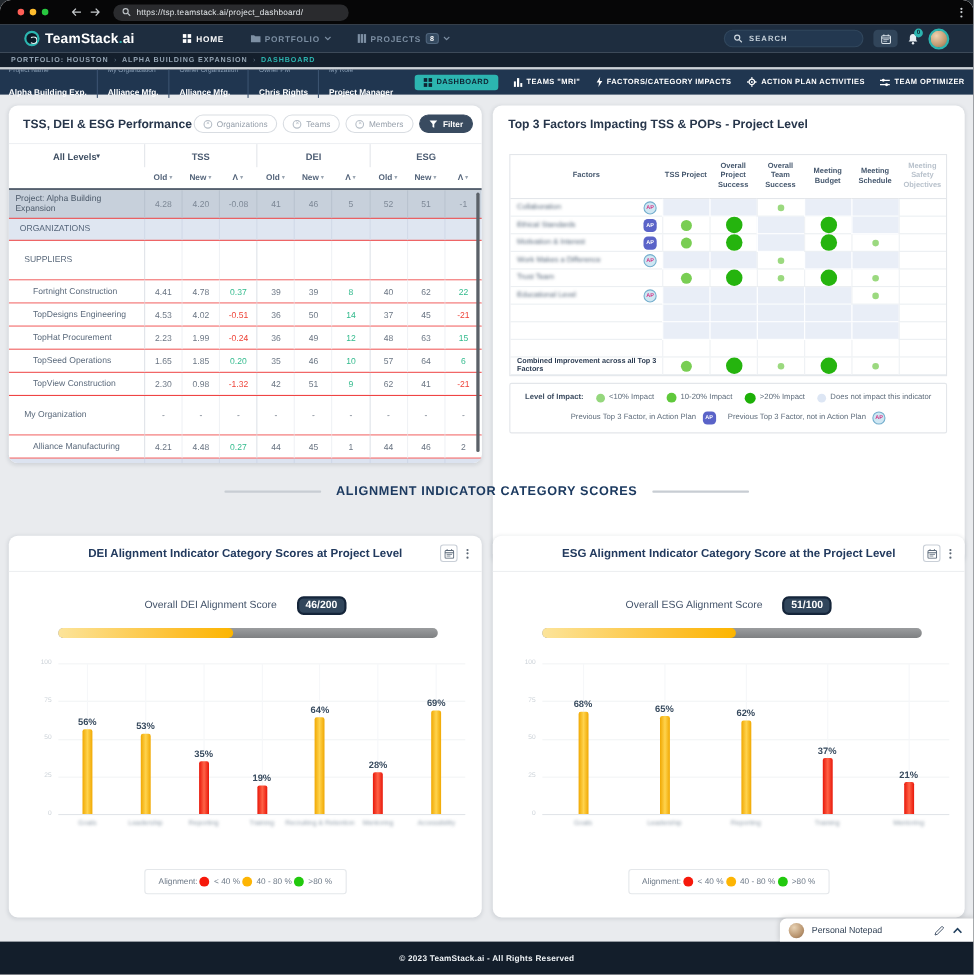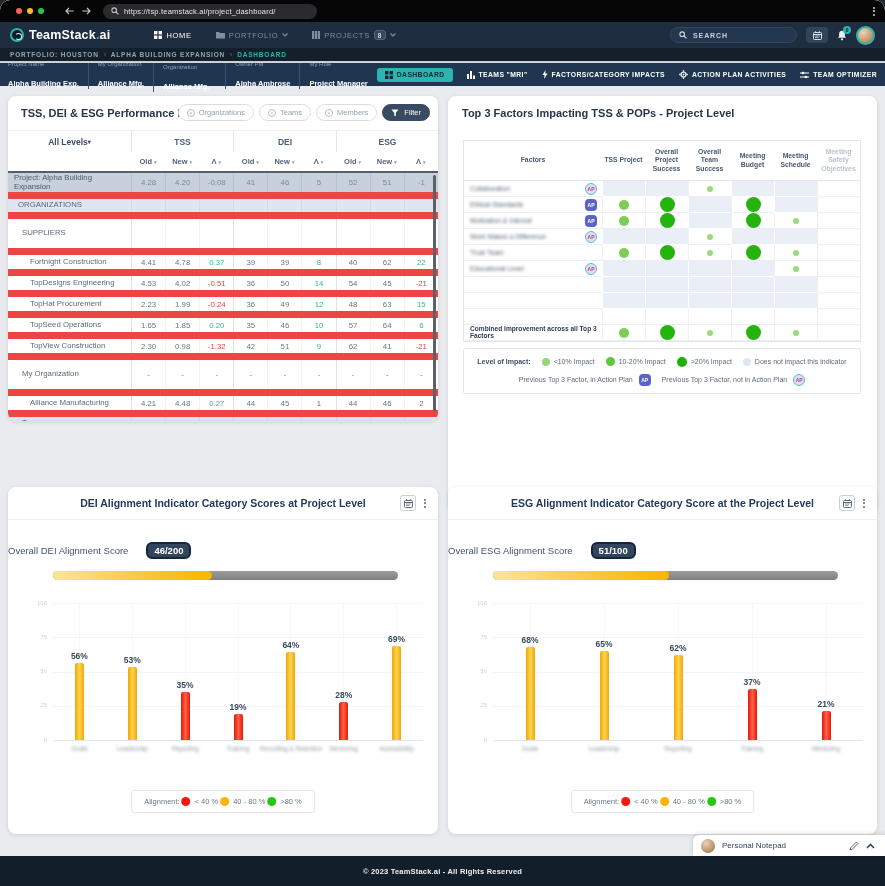--- a/index.html
+++ b/index.html
@@ -10,28 +10,28 @@
 
 .browser{position:absolute;top:0;left:0;right:0;height:22px;background:#060607;display:flex;align-items:center;padding-left:16px;border-radius:10px 10px 0 0;z-index:30}
 .tl{width:6px;height:6px;border-radius:50%;margin-right:5px}
 .tl.r{background:#ff5f57}.tl.y{background:#febc2e}.tl.g{background:#28c840}
 .barrow{display:flex;gap:8px;margin-left:16px}
 .url{margin-left:12px;width:214px;height:15px;border-radius:8px;background:#2a2b2e;display:flex;align-items:center;padding:0 8px;gap:5px}
 .url span{font-size:7.5px;color:#e3e7ea;letter-spacing:.2px;white-space:nowrap}
 .kebab{margin-left:auto;margin-right:10px;display:flex;flex-direction:column;gap:1.5px}
 .kebab i{width:2px;height:2px;border-radius:50%;background:#cfd3d7;display:block}
 
-.appbar{position:absolute;top:22px;left:0;right:0;height:26px;background:#1e2d3f;display:flex;align-items:center;padding:0 10px;z-index:29}
+.appbar{position:absolute;top:22px;left:0;right:0;height:26px;background:#1e2d3f;display:flex;align-items:center;padding:0 22px;z-index:29}
 .logo{display:flex;align-items:center;gap:5px}
 .logo-mark{width:14px;height:14px;border-radius:50%;border:2px solid #2cb5b0;background:#0c1926;position:relative}
 .logo-mark::after{content:"";position:absolute;left:2.5px;top:2.5px;width:5px;height:5px;border-radius:50%;border:1.5px solid #e8f5f4;border-left-color:transparent}
 .brand{font-size:12.5px;font-weight:bold;color:#fff;letter-spacing:.2px}
 .brand .tdot{color:#2cb5b0}
 .nav{display:flex;align-items:center;gap:24px;margin-left:44px}
-.nav-item{display:flex;align-items:center;gap:4px;font-size:7.5px;font-weight:normal;letter-spacing:.7px;color:#fff;cursor:pointer}
+.nav-item{display:flex;align-items:center;gap:4px;font-size:7.5px;font-weight:bold;letter-spacing:.7px;color:#fff;cursor:pointer}
 .nav-item.dim{color:#7d8fa3}
 .badge8{background:#34495f;border:1px solid #50657c;border-radius:3px;color:#fff;font-size:6.5px;padding:0 3px;height:10px;line-height:9px}
 .appbar-right{margin-left:auto;display:flex;align-items:center;gap:9px}
 .searchbox{width:127px;height:16px;border-radius:9px;background:#233850;border:1px solid #31475d;display:flex;align-items:center;gap:6px;padding:0 8px}
 .searchbox span{font-size:7px;font-weight:bold;color:#c6d1da;letter-spacing:.9px}
 .hbtn{width:22px;height:16px;border-radius:4px;background:#31455a;display:flex;align-items:center;justify-content:center}
 .bell{position:relative;display:flex}
 .bell .cnt{position:absolute;top:-4px;right:-4px;width:8px;height:8px;border-radius:50%;background:#2cb5b0;color:#0c1d2c;font-size:5.5px;font-weight:bold;display:flex;align-items:center;justify-content:center}
 .avatar{width:19px;height:19px;border-radius:50%;border:2px solid #2cb5b0;background:radial-gradient(circle at 35% 30%,#f0d3b0,#c09a72 60%,#8a6a4a)}
 
@@ -51,30 +51,30 @@
 
 .card{position:absolute;background:#fff;border-radius:8px;box-shadow:0 1px 4px rgba(20,30,50,.12)}
 #cardA{left:8px;top:96px;width:430px;height:325px;overflow:hidden}
 #cardB{left:448px;top:96px;width:429px;height:415px;overflow:hidden}
 #cardC{left:8px;top:487px;width:430px;height:347px}
 #cardD{left:448px;top:487px;width:429px;height:347px}
 .cA-title{position:absolute;left:13px;top:11px;font-size:11px;font-weight:bold;color:#27364b}
 .pills{position:absolute;right:8px;top:8px;display:flex;gap:5px;align-items:center}
 .pill{height:17px;border:1px solid #d9dde2;border-radius:9px;display:flex;align-items:center;gap:4px;padding:0 8px;font-size:7.5px;color:#98a1ac;background:#fff;cursor:pointer;white-space:nowrap}
 .pill .x{width:8px;height:8px;border-radius:50%;border:1px solid #b6bec7;color:#b6bec7;font-size:6px;display:flex;align-items:center;justify-content:center}
-.pill.filter{background:#394b60;border-color:#394b60;color:#fff;font-weight:normal;gap:5px}
+.pill.filter{background:#394b60;border-color:#394b60;color:#fff;font-weight:bold;gap:5px}
 
 .ptable{position:absolute;left:0;top:34px;right:0}
 .ph1{display:grid;grid-template-columns:123px 102px 103px 102px;height:22px;border-top:1px solid #eef0f3}
 .ph1 div{display:flex;align-items:center;justify-content:center;font-size:8.5px;font-weight:bold;color:#4d5d73;border-left:1px solid #e3e6ea}
 .ph1 div:first-child{border-left:none;color:#3c4c60;cursor:pointer}
 .ph2{display:grid;grid-template-columns:123px repeat(9,34.1px);height:21px;border-bottom:2px solid #55606e}
 .ph2 .sc{display:flex;align-items:center;justify-content:center;gap:2px;font-size:7.5px;font-weight:bold;color:#54647a;cursor:pointer}
 .caret{font-size:5px;color:#9aa5b1}
-.prow{display:grid;grid-template-columns:123px repeat(9,34.1px);align-items:center;border-bottom:7px solid #ef4444;background:#fff}
+.prow{display:grid;grid-template-columns:123px repeat(9,34.1px);align-items:center;border-bottom:1px solid #ef4444;background:#fff}
 .prow .lab{font-size:7.8px;color:#5b6a7c;line-height:1.15;padding-right:2px}
 .prow .c{text-align:center;font-size:7.8px;color:#6b7684;border-left:1px solid #f0f2f5;align-self:stretch;display:flex;align-items:center;justify-content:center}
 .prow .c.gb{border-left:1px solid #dfe3e8}
 .prow .c.g{color:#31ba8c}.prow .c.r{color:#ee4237}
 .prow.project{background:#c7d0db;height:26px}.prow.project .lab{padding-left:6px;color:#4c5a6a}.prow.project .c{color:#7d8896;border-left-color:#b9c3cf}
 .prow.section{background:#dfe6f1;height:20px}.prow.section .lab{padding-left:10px;color:#55657a}.prow.section .c{border-left-color:#d2dae8}
 .prow.sub{height:36px}.prow.sub .lab{padding-left:14px}
 .prow.data{height:21px}.prow.data .lab{padding-left:22px}
 .prow.teams{background:#dce3f0;height:20px}.prow.teams .lab{padding-left:14px;color:#4c5c72}.prow.teams .c{border-left-color:#cfd8e8}
 .prow.partial{height:16px;border-bottom:none}
@@ -107,41 +107,41 @@
 .sechead{position:absolute;top:441px;left:0;right:0;display:flex;align-items:center;justify-content:center;gap:13px}
 .secline{width:88px;height:2px;background:#c8cdd3;border-radius:1px}
 .sectext{font-size:11.5px;font-weight:bold;color:#1c3a60;letter-spacing:.6px}
 
 .chead{height:33px;border-bottom:1px solid #edeff1;position:relative;display:flex;align-items:center;justify-content:center}
 .ctitle{font-size:10.5px;font-weight:bold;color:#223a5e}
 .cicons{position:absolute;right:10px;top:8px;display:flex;gap:6px;align-items:center}
 .calbox{width:16px;height:16px;border:1px solid #c9cfd7;border-radius:3px;display:flex;align-items:center;justify-content:center;cursor:pointer}
 .kdots{display:flex;flex-direction:column;gap:1.5px;cursor:pointer;padding:2px}
 .kdots i{width:2px;height:2px;border-radius:50%;background:#5a6674;display:block}
-.gaugerow{position:absolute;top:55px;left:0;right:0;display:flex;align-items:center;gap:18px}
+.gaugerow{position:absolute;top:55px;left:0;right:0;display:flex;justify-content:center;align-items:center;gap:18px}
 .glabel{font-size:9.5px;color:#44546a}
 .gbadge{background:#31465c;border:2px solid #15253a;border-radius:6px;color:#fff;font-size:9.5px;font-weight:bold;padding:1px 6px}
 .gtrack{position:absolute;top:84px;left:45px;width:345px;height:9px;border-radius:5px;background:linear-gradient(180deg,#9a9c9e,#7e8082)}
 .gfill{height:9px;border-radius:5px;background:linear-gradient(90deg,#fce49a,#fdbf2d 70%,#fcb500)}
 .plot{position:absolute;left:45px;top:116px;width:370px;height:137px}
 .gl{position:absolute;left:0;width:370px;height:1px;background:#f2f4f6}
 .gl.zero{background:#e2e5e9}
 .vt{position:absolute;top:0;width:1px;height:137px;background:#f6f7f9}
 .ytick{position:absolute;width:26px;text-align:right;font-size:6px;color:#ccd2d8;left:-32px}
 .bar{position:absolute;bottom:0;width:9px;border-radius:2px 2px 0 0}
 .bar.mid{background:linear-gradient(90deg,#f0a802,#ffd34d 50%,#f0a802)}
 .bar.low{background:linear-gradient(90deg,#e8170a,#ff6246 50%,#e8170a)}
 .vlabel{position:absolute;font-size:8.5px;font-weight:bold;color:#374a5e;transform:translateX(-50%);white-space:nowrap}
 .cats{position:absolute;left:45px;top:258px;width:370px;height:22px}
 .cat{position:absolute;top:0;width:66px;transform:translateX(-50%);text-align:center;font-size:6.3px;color:#94a0ac;filter:blur(1.5px);line-height:1.15}
 .clegend{position:absolute;top:303px;left:50%;transform:translateX(-50%);height:23px;border:1px solid #e4e7ea;border-radius:3px;display:flex;align-items:center;gap:2px;padding:0 12px;font-size:7.5px;color:#6d7987;background:#fff;white-space:nowrap}
 .cl-item{display:flex;align-items:center;gap:4px}
 .cl-dot{width:9px;height:9px;border-radius:50%}
 
-.notepad{position:absolute;right:0;bottom:30px;width:192px;height:21px;background:#fff;border-radius:6px 0 0 0;box-shadow:0 -1px 5px rgba(0,0,0,.15);display:flex;align-items:center;gap:7px;padding:0 10px 0 8px;z-index:20}
+.notepad{position:absolute;right:0;bottom:30px;width:176px;height:21px;background:#fff;border-radius:6px 0 0 0;box-shadow:0 -1px 5px rgba(0,0,0,.15);display:flex;align-items:center;gap:7px;padding:0 10px 0 8px;z-index:20}
 .np-av{width:14px;height:14px;border-radius:50%;background:radial-gradient(circle at 35% 30%,#e8d2b4,#b5906a 65%,#7e614a)}
 .np-label{font-size:8px;color:#2f3f53;flex:1}
 .footer{position:absolute;bottom:0;left:0;right:0;height:30px;background:#131e2b;display:flex;align-items:center;justify-content:center;z-index:19}
 .footer span{font-size:7.5px;font-weight:bold;color:#eef2f5;letter-spacing:.2px}
 </style>
 </head>
 <body>
 
 <div id="app">
 
@@ -276,21 +276,21 @@
         <span class="pfield">
           <span class="l">My Organization</span>
           <span class="v">Alliance Mfg.</span>
         </span>
         <span class="pfield">
           <span class="l">Owner Organization</span>
           <span class="v">Alliance Mfg.</span>
         </span>
         <span class="pfield">
           <span class="l">Owner PM</span>
-          <span class="v">Alpha Ambrose</span>
+          <span class="v">Chris Rights</span>
         </span>
         <span class="pfield">
           <span class="l">My Role</span>
           <span class="v">Project Manager</span>
         </span>
       </span>
     <div class="tabs" id="tabs">
         <span class="tab active">
           <span class="ic">
             <svg width="8" height="8" viewBox="0 0 8 8">
@@ -442,21 +442,21 @@
             <span class="c g">22</span>
           </div>
           <div class="prow data">
             <span class="lab">TopDesigns Engineering</span>
             <span class="c gb">4.53</span>
             <span class="c">4.02</span>
             <span class="c r">-0.51</span>
             <span class="c gb">36</span>
             <span class="c">50</span>
             <span class="c g">14</span>
-            <span class="c gb">54</span>
+            <span class="c gb">37</span>
             <span class="c">45</span>
             <span class="c r">-21</span>
           </div>
           <div class="prow data">
             <span class="lab">TopHat Procurement</span>
             <span class="c gb">2.23</span>
             <span class="c">1.99</span>
             <span class="c r">-0.24</span>
             <span class="c gb">36</span>
             <span class="c">49</span>
@@ -709,20 +709,25 @@
           <span class="bl-item"><span class="dot" style="width:10px;height:10px;background:#1db007"></span>&gt;20% Impact</span>
           <span class="bl-item"><span class="dot" style="width:8px;height:8px;background:#dde6f4"></span>Does not impact this indicator</span>
         </div>
         <div class="bl-line">
           <span class="bl-item">Previous Top 3 Factor,  in Action Plan&nbsp;<span class="ap in">AP</span></span>
           <span class="bl-item">Previous Top 3 Factor,  not in Action Plan&nbsp;<span class="ap out">AP</span></span>
         </div>
       </div>
   </div>
 
+  <div class="sechead">
+    <span class="secline"></span>
+    <span class="sectext">ALIGNMENT INDICATOR CATEGORY SCORES</span>
+    <span class="secline"></span>
+  </div>
 
   <div class="card" id="cardC">
       <div class="chead">
      <span class="ctitle">DEI Alignment Indicator Category Scores at Project Level</span>
      <span class="cicons">
        <span class="calbox">
             <svg width="9" height="9" viewBox="0 0 9 9">
               <rect x="0.5" y="1.5" width="8" height="7" rx="1" stroke="#5a6878" fill="none"></rect>
               <line x1="0.5" y1="3.5" x2="8.5" y2="3.5" stroke="#5a6878"></line>
               <line x1="2.5" y1="0.3" x2="2.5" y2="2" stroke="#5a6878"></line>

